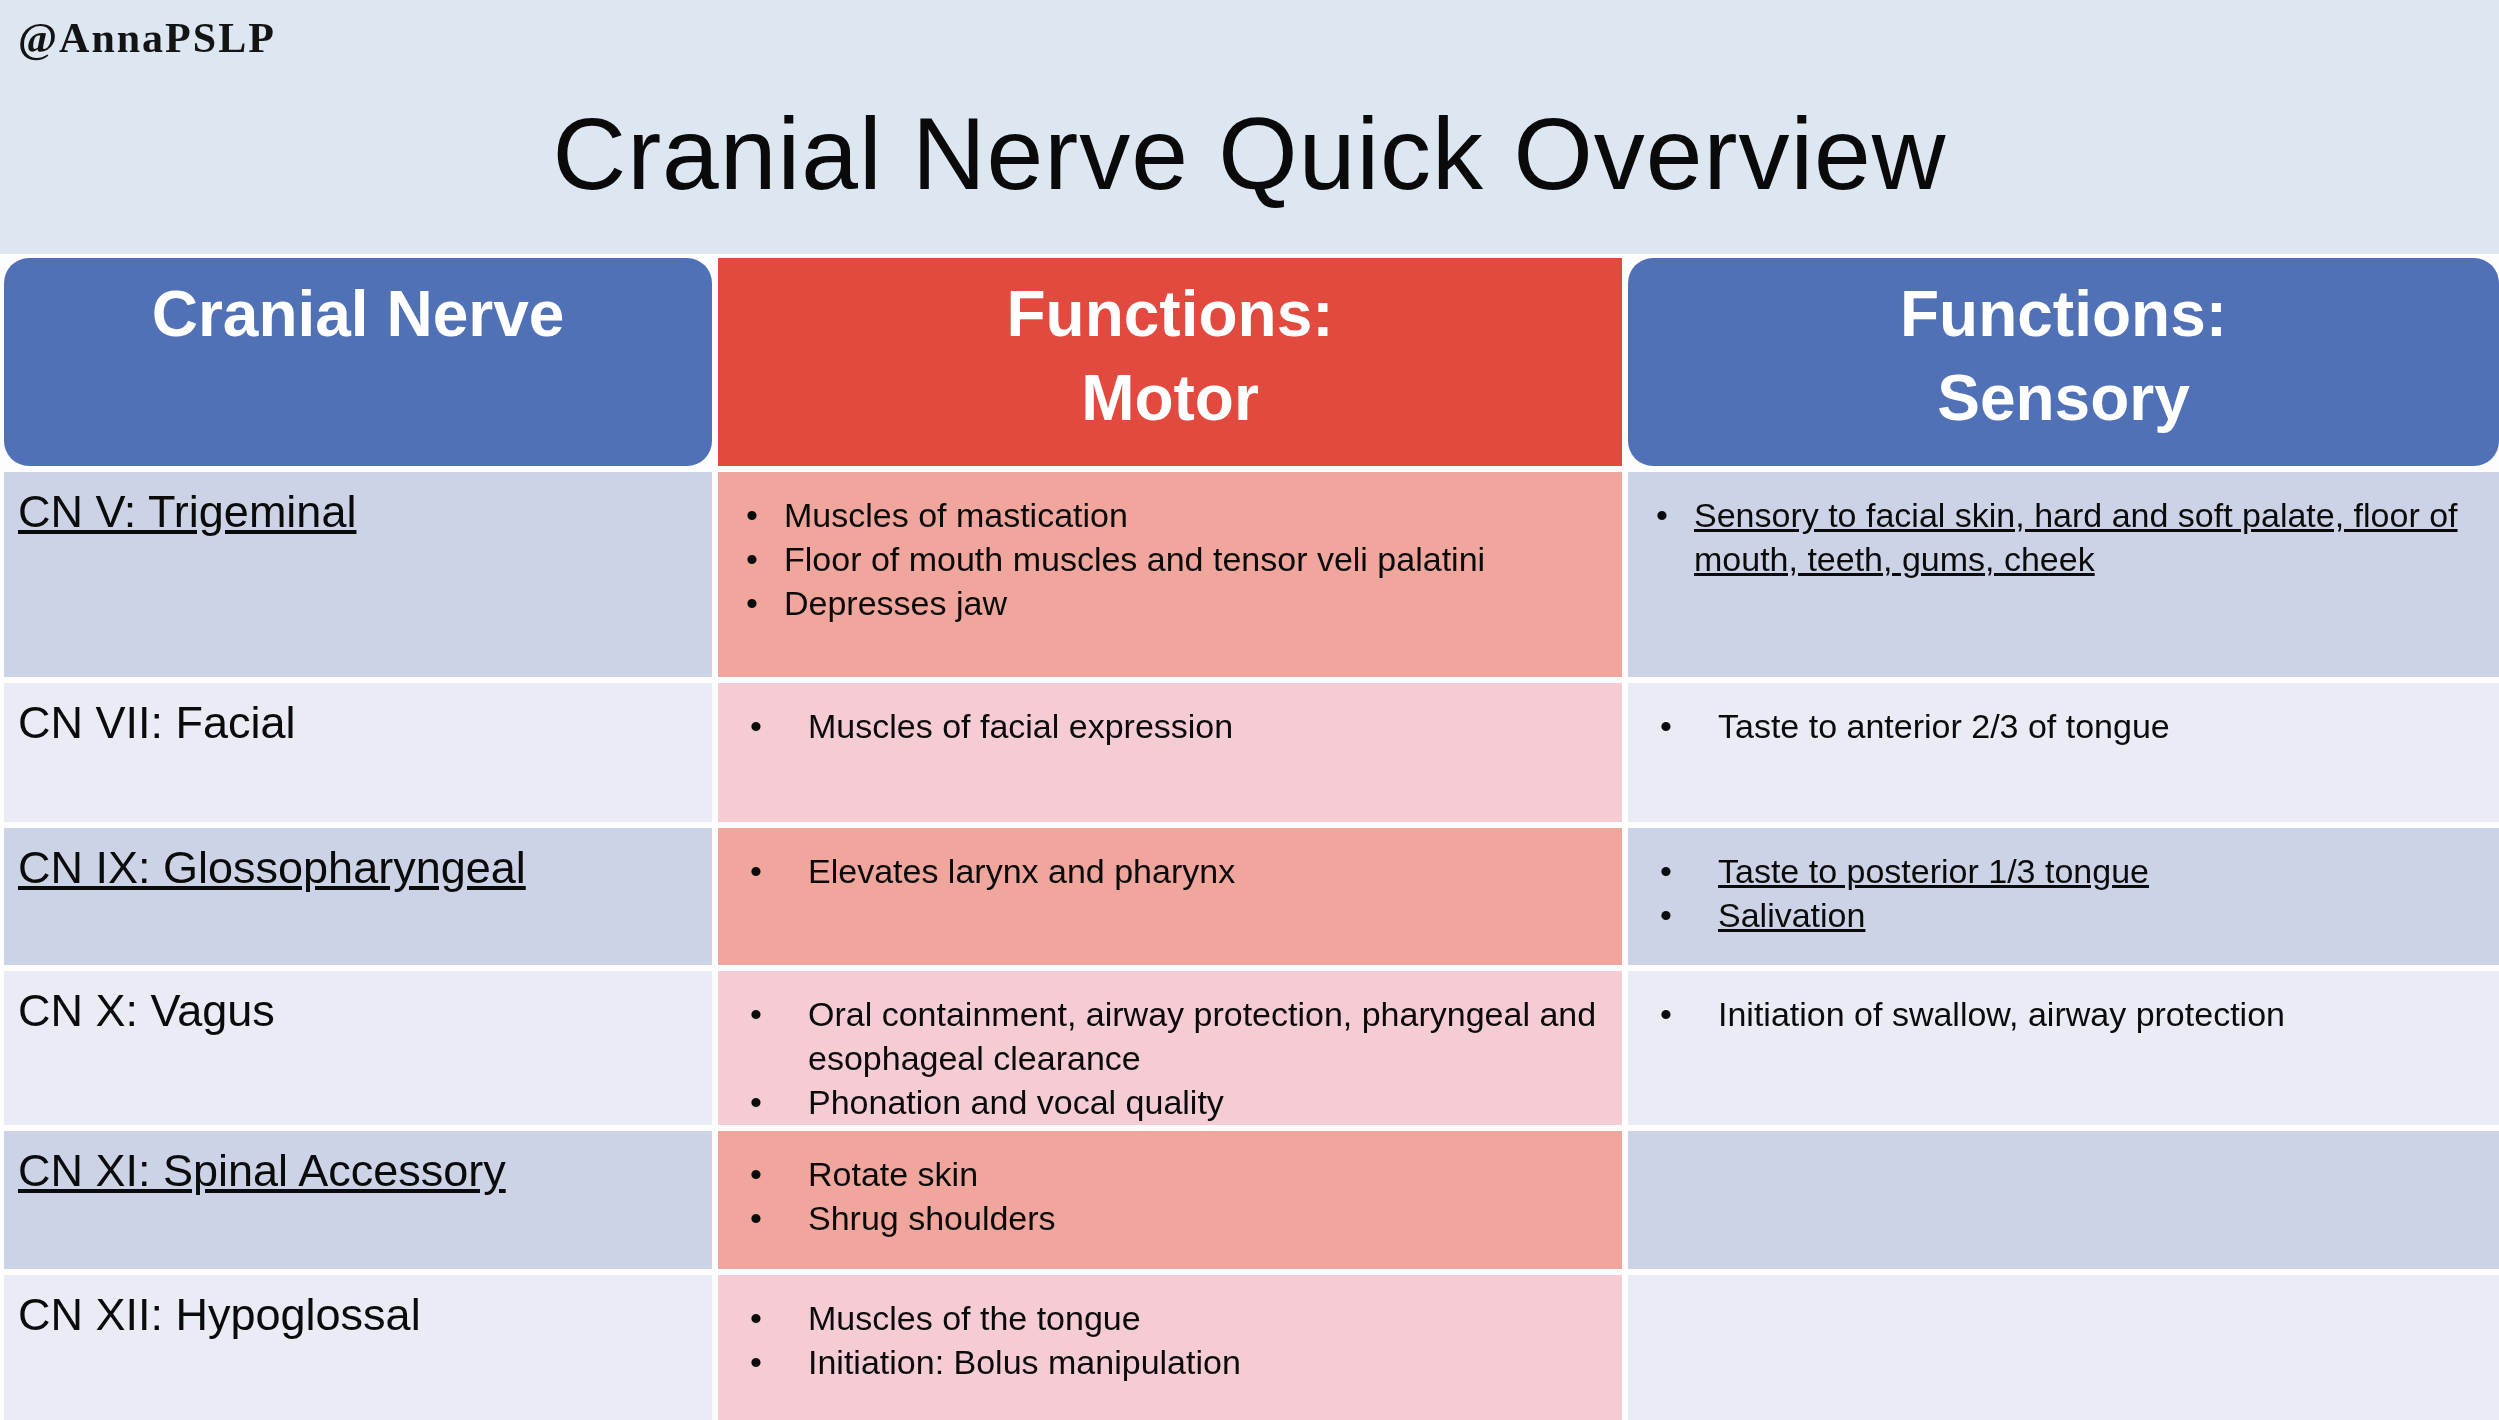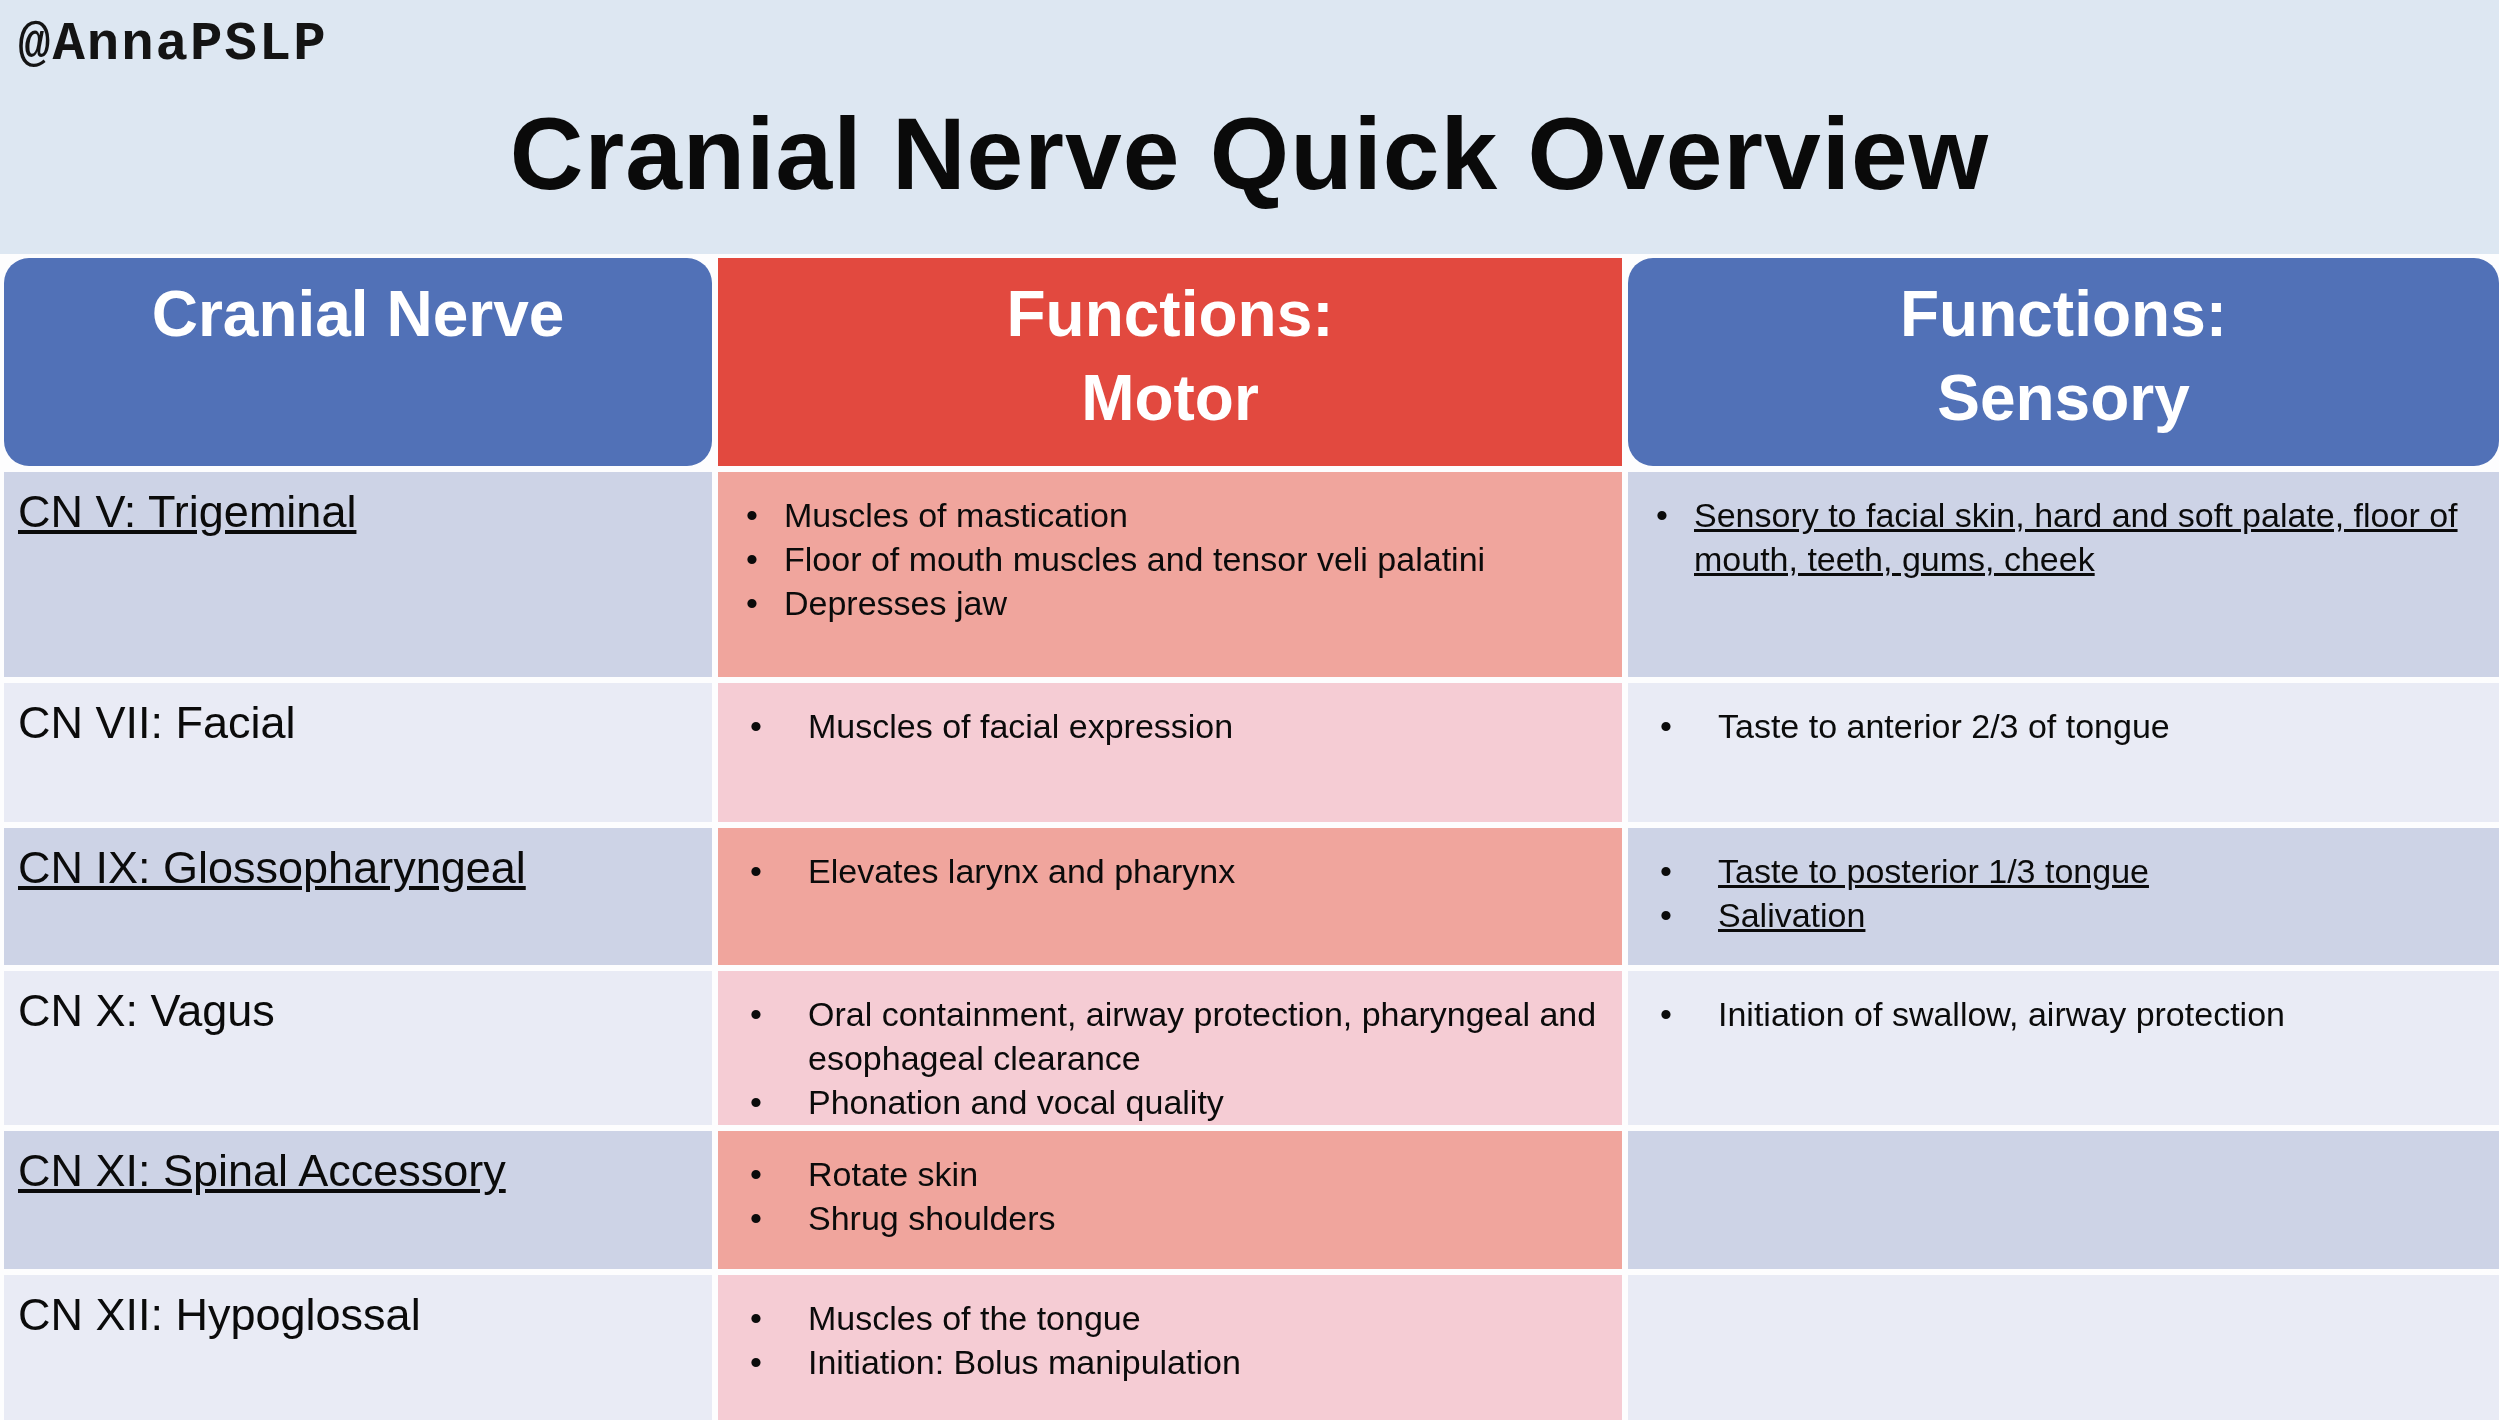--- a/index.html
+++ b/index.html
@@ -8,35 +8,35 @@
     position: relative;
     background: var(--page-bg, #dde7f2);
     font-family: "Liberation Sans", sans-serif;
     color: var(--body-text, #0b0b0b);
   }
 
   .handle {
     position: absolute;
     left: 18px;
     top: 14px;
-    font-family: Liberation Mono, monospace;
-    font-size: 54px;
+    font-family: Liberation Serif, serif;
+    font-size: 42px;
     font-weight: 600;
     letter-spacing: 2px;
     color: #141414;
   }
 
   .title {
     position: absolute;
     top: 96px;
     left: 0;
     right: 0;
     text-align: center;
     font-size: 102px;
-    font-weight: 700;
+    font-weight: 400;
     letter-spacing: 1px;
     color: #0a0a0a;
   }
 
   .cn-table {
     position: absolute;
     top: 254px;
     left: 0;
     right: 0;
     bottom: -40px;

